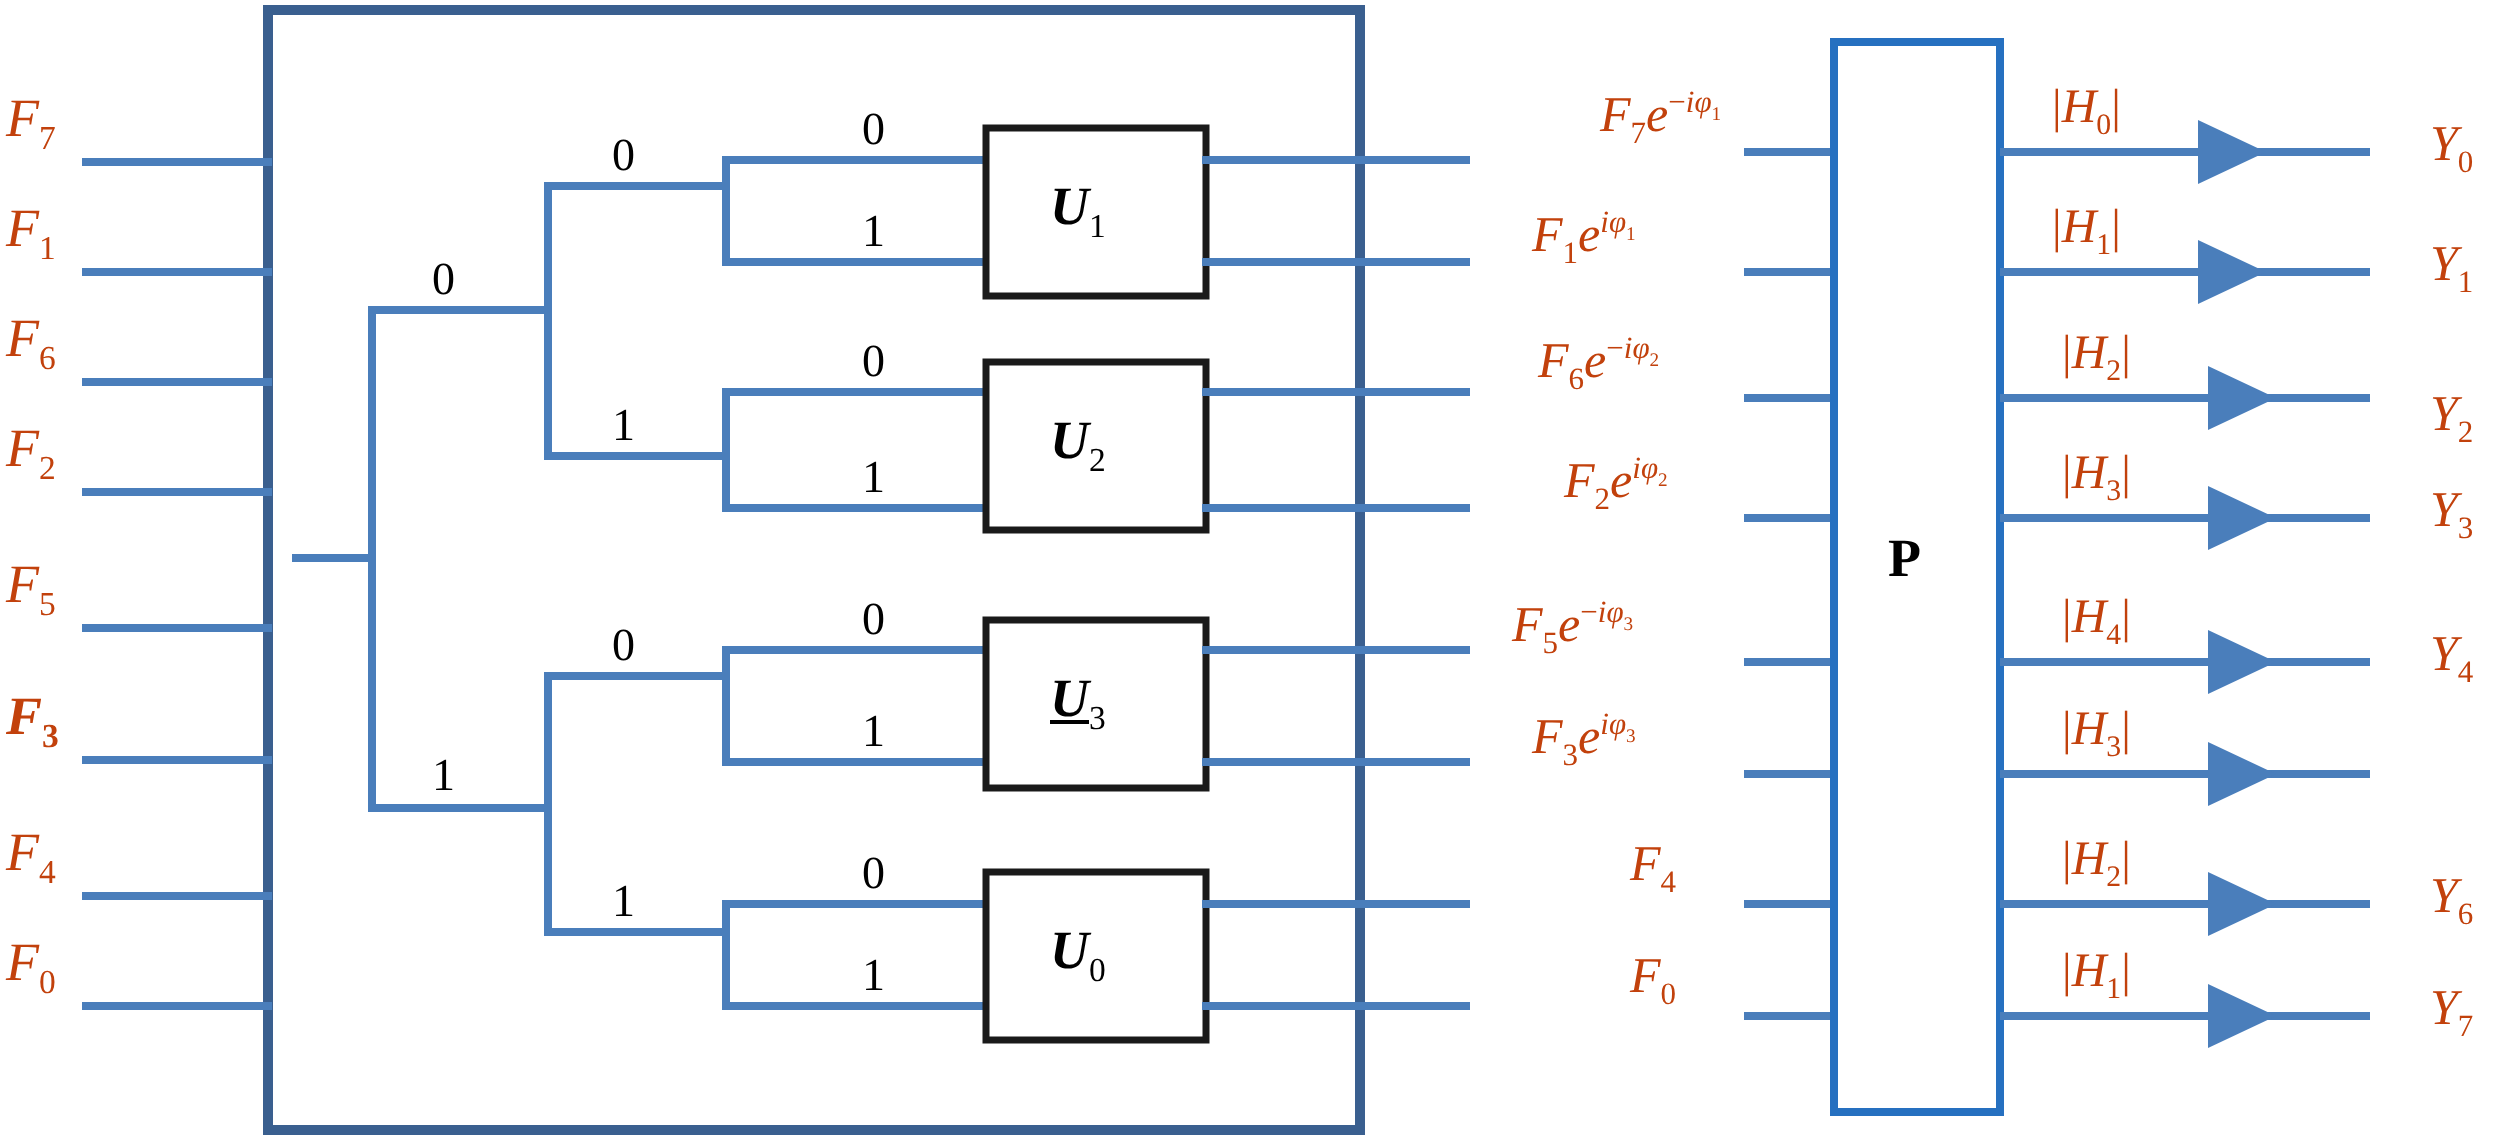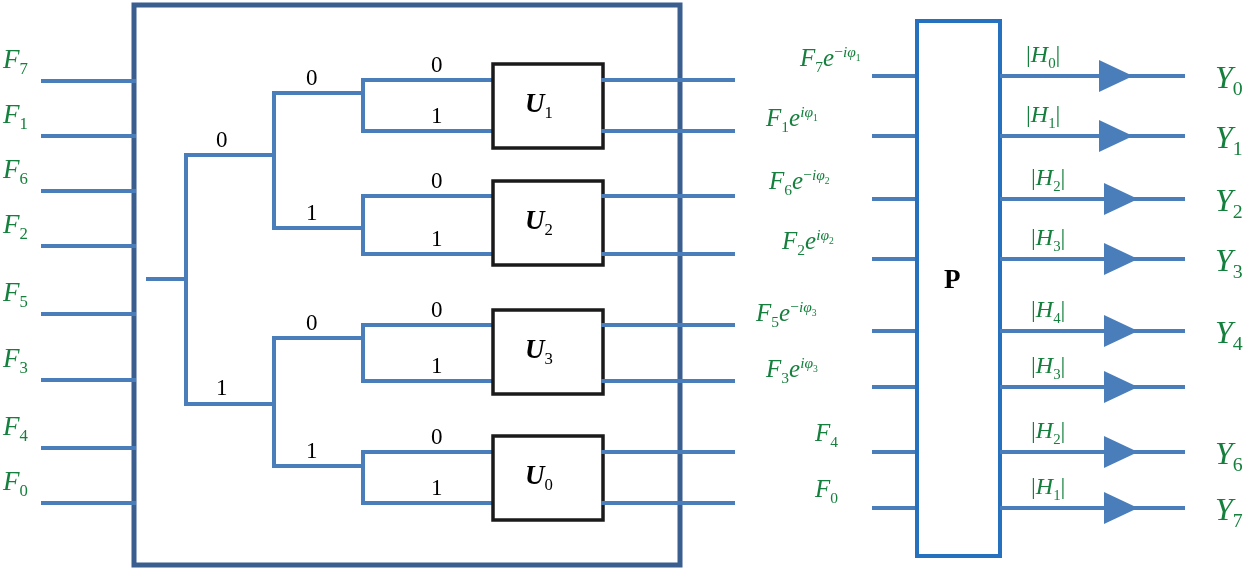--- a/index.html
+++ b/index.html
@@ -1,33 +1,33 @@
 <!DOCTYPE html>
 <html><head>
 <meta charset="utf-8">
 <style>
   html,body{margin:0;padding:0;background:#ffffff;}
   body{width:1250px;height:571px;overflow:hidden;
        font-family:"Liberation Serif", serif;}
   #stage{position:relative;width:1250px;height:571px;background:#fff;}
   svg#wires{position:absolute;left:0;top:0;width:1250px;height:571px;}
-  .lbl{position:absolute;white-space:nowrap;color:#15803d;
+  .lbl{position:absolute;white-space:nowrap;color:#c2410c;
        font-family:"Liberation Serif", serif;}
   .math{font-style:italic;}
   .math sub{font-style:normal;font-size:0.62em;}
   .math sup{font-style:normal;font-size:0.62em;}
   .bitlbl{font-family:"Liberation Serif", serif;font-style:normal;
           font-size:23px;color:#000;}
   .ulbl{font-weight:bold;font-style:italic;font-size:27px;color:#000;}
   .ulbl sub{font-weight:normal;font-style:normal;font-size:0.62em;}
   .plbl{font-weight:bold;font-style:normal;font-size:27px;color:#000;}
   .fin{font-size:27px;}
   .fmid{font-size:25px;}
   .hlbl{font-size:24px;}
-  .ylbl{font-size:32px;}
+  .ylbl{font-size:25px;}
   .upright{font-style:normal;}
 </style>
 </head>
 <body>
 
 <div id="stage">
 
   <svg id="wires" viewBox="0 0 1250 571">
     <defs>
       <marker id="arrowhead" markerWidth="9" markerHeight="8" refX="1" refY="4" orient="auto" markerUnits="strokeWidth">
@@ -134,21 +134,21 @@
       <path d="M1104,436 L1138,452 L1104,468 z"></path>
       <path d="M1104,492 L1138,508 L1104,524 z"></path>
     </g>
   </svg>
 
   <div class="lbl math fin" style="left:3px;top:44px;"><span>F</span><sub>7</sub></div>
   <div class="lbl math fin" style="left:3px;top:99px;"><span>F</span><sub>1</sub></div>
   <div class="lbl math fin" style="left:3px;top:154px;"><span>F</span><sub>6</sub></div>
   <div class="lbl math fin" style="left:3px;top:209px;text-align:center;"><span>F</span><sub>2</sub></div>
   <div class="lbl math fin" style="left:3px;top:277px;"><span>F</span><sub>5</sub></div>
-  <div class="lbl math fin" style="left:3px;top:343px;"><span>F</span><sub>3</sub></div>
+  <div class="lbl math fin" style="left:3px;top:343px;font-weight:bold;"><span>F</span><sub>3</sub></div>
   <div class="lbl math fin" style="left:3px;top:411px;"><span>F</span><sub>4</sub></div>
   <div class="lbl math fin" style="left:3px;top:466px;"><span>F</span><sub>0</sub></div>
 
   <div class="lbl bitlbl" style="left:216px;top:127px;">0</div>
   <div class="lbl bitlbl" style="left:216px;top:375px;">1</div>
 
   <div class="lbl bitlbl" style="left:306px;top:65px;">0</div>
   <div class="lbl bitlbl" style="left:306px;top:200px;">1</div>
   <div class="lbl bitlbl" style="left:306px;top:310px;">0</div>
   <div class="lbl bitlbl" style="left:306px;top:438px;">1</div>
@@ -157,21 +157,21 @@
   <div class="lbl bitlbl" style="left:431px;top:103px;">1</div>
   <div class="lbl bitlbl" style="left:431px;top:168px;">0</div>
   <div class="lbl bitlbl" style="left:431px;top:226px;">1</div>
   <div class="lbl bitlbl" style="left:431px;top:297px;">0</div>
   <div class="lbl bitlbl" style="left:431px;top:353px;">1</div>
   <div class="lbl bitlbl" style="left:431px;top:424px;">0</div>
   <div class="lbl bitlbl" style="left:431px;top:475px;">1</div>
 
   <div class="lbl ulbl" style="left:525px;top:88px;"><span>U</span><sub>1</sub></div>
   <div class="lbl ulbl" style="left:525px;top:205px;"><span>U</span><sub>2</sub></div>
-  <div class="lbl ulbl" style="left:525px;top:334px;"><span>U</span><sub>3</sub></div>
+  <div class="lbl ulbl" style="left:525px;top:334px;text-decoration:underline;"><span>U</span><sub>3</sub></div>
   <div class="lbl ulbl" style="left:525px;top:460px;"><span>U</span><sub>0</sub></div>
 
   <div class="lbl math fmid" style="left:756px;top:43px;margin-left:44px;">
     <span>F</span><sub>7</sub><span>e</span><sup><span>−</span><span class="math">i</span><span class="math">φ</span><sub>1</sub></sup>
   </div>
   <div class="lbl math fmid" style="left:766px;top:103px;">
     <span>F</span><sub>1</sub><span>e</span><sup><span></span><span class="math">i</span><span class="math">φ</span><sub>1</sub></sup>
   </div>
   <div class="lbl math fmid" style="left:756px;top:166px;margin-left:13px;">
     <span>F</span><sub>6</sub><span>e</span><sup><span>−</span><span class="math">i</span><span class="math">φ</span><sub>2</sub></sup>
@@ -198,20 +198,20 @@
   <div class="lbl math hlbl" style="left:1026px;top:101px;"><span class="upright">|</span><span>H</span><sub>1</sub><span class="upright">|</span></div>
   <div class="lbl math hlbl" style="left:1031px;top:164px;"><span class="upright">|</span><span>H</span><sub>2</sub><span class="upright">|</span></div>
   <div class="lbl math hlbl" style="left:1031px;top:224px;"><span class="upright">|</span><span>H</span><sub>3</sub><span class="upright">|</span></div>
   <div class="lbl math hlbl" style="left:1031px;top:296px;"><span class="upright">|</span><span>H</span><sub>4</sub><span class="upright">|</span></div>
   <div class="lbl math hlbl" style="left:1031px;top:352px;"><span class="upright">|</span><span>H</span><sub>3</sub><span class="upright">|</span></div>
   <div class="lbl math hlbl" style="left:1031px;top:417px;"><span class="upright">|</span><span>H</span><sub>2</sub><span class="upright">|</span></div>
   <div class="lbl math hlbl" style="left:1031px;top:473px;"><span class="upright">|</span><span>H</span><sub>1</sub><span class="upright">|</span></div>
 
   <div class="lbl math ylbl" style="left:1215px;top:59px;"><span>Y</span><sub>0</sub></div>
   <div class="lbl math ylbl" style="left:1215px;top:119px;"><span>Y</span><sub>1</sub></div>
-  <div class="lbl math ylbl" style="left:1215px;top:182px;"><span>Y</span><sub>2</sub></div>
+  <div class="lbl math ylbl" style="left:1215px;top:194px;"><span>Y</span><sub>2</sub></div>
   <div class="lbl math ylbl" style="left:1215px;top:242px;"><span>Y</span><sub>3</sub></div>
   <div class="lbl math ylbl" style="left:1215px;top:314px;"><span>Y</span><sub>4</sub></div>
   <div class="lbl math ylbl" style="left:1215px;top:370px;margin-left:45px;"><span>Y</span><sub>5</sub></div>
   <div class="lbl math ylbl" style="left:1215px;top:435px;"><span>Y</span><sub>6</sub></div>
   <div class="lbl math ylbl" style="left:1215px;top:491px;"><span>Y</span><sub>7</sub></div>
 
 </div>
 
 </body></html>

